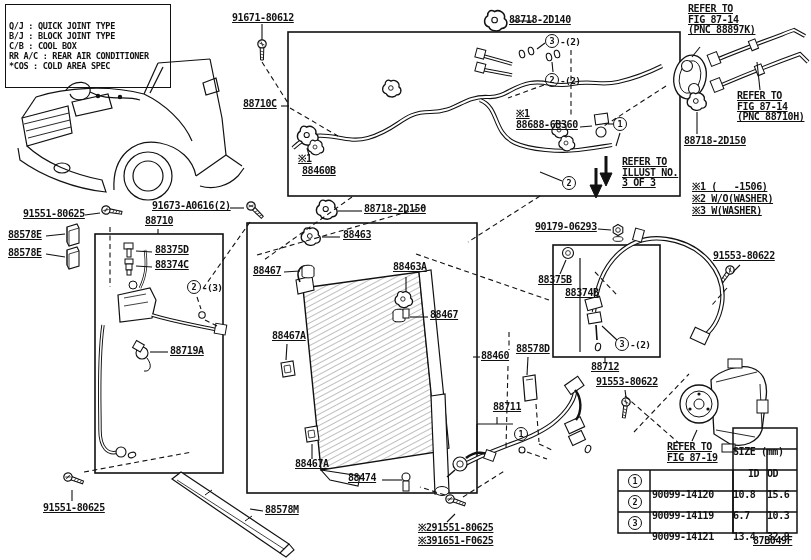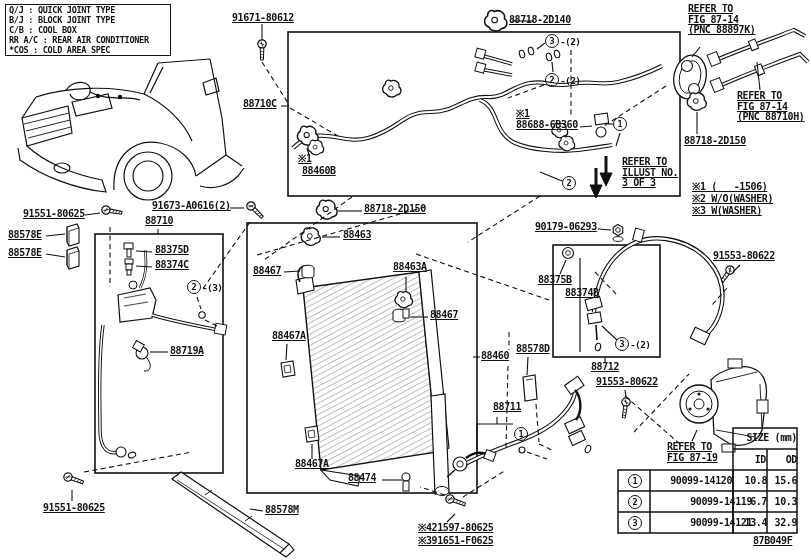--- a/index.html
+++ b/index.html
@@ -3,28 +3,28 @@
 <meta charset="utf-8">
 <style>
   html,body{margin:0;padding:0;background:#fff;}
   #page{position:relative;width:811px;height:560px;background:#fff;overflow:hidden;
         font-family:"DejaVu Sans Mono",monospace;}
   svg{position:absolute;left:0;top:0;}
   .lbl{position:absolute;font:bold 10px "DejaVu Sans Mono",monospace;letter-spacing:-0.4px;
        color:#111;white-space:pre;line-height:10px;text-decoration:underline;}
   .refer{white-space:pre-line;line-height:10.5px;}
   .legend{position:absolute;left:5px;top:4px;width:158px;height:50px;border:1.5px solid #111;
-          padding:0 3px;display:flex;flex-direction:column;justify-content:space-between;}
+          padding:16px 3px;display:flex;flex-direction:column;justify-content:space-between;}
   .legend div{font:bold 8.5px "DejaVu Sans Mono",monospace;letter-spacing:-0.3px;color:#111;white-space:pre;}
   .co{position:absolute;display:flex;align-items:center;gap:1px;}
   .co .c{width:12px;height:12px;border:1.4px solid #111;border-radius:50%;display:flex;
          align-items:center;justify-content:center;font:bold 8.5px "DejaVu Sans Mono",monospace;color:#111;}
   .co .q{font:bold 9.5px "DejaVu Sans Mono",monospace;letter-spacing:-0.6px;color:#111;}
   .tcell{position:absolute;font:bold 10px "DejaVu Sans Mono",monospace;letter-spacing:-0.4px;
-         color:#111;text-align:right;}
+         color:#111;text-align:left;margin-top:14px;}
   .tco{position:absolute;width:12px;height:12px;border:1.4px solid #111;border-radius:50%;
        display:flex;align-items:center;justify-content:center;
        font:bold 8.5px "DejaVu Sans Mono",monospace;color:#111;}
 </style>
 </head>
 <body>
 
 <div id="page">
 
 <svg width="811" height="560" viewBox="0 0 811 560">
@@ -394,21 +394,21 @@
 <div class="lbl" style="left:516px;top:344px">88578D</div>
 <div class="lbl" style="left:591px;top:362px">88712</div>
 <div class="lbl" style="left:596px;top:377px">91553-80622</div>
 <div class="lbl" style="left:493px;top:402px">88711</div>
 <div class="lbl" style="left:295px;top:459px">88467A</div>
 <div class="lbl" style="left:348px;top:473px">88474</div>
 <div class="lbl refer" style="left:667px;top:442px">REFER TO
 FIG 87-19</div>
 <div class="lbl" style="left:43px;top:503px">91551-80625</div>
 <div class="lbl" style="left:265px;top:505px">88578M</div>
-<div class="lbl" style="left:418px;top:523px">※421597-80625</div>
+<div class="lbl" style="left:418px;top:523px">※291551-80625</div>
 <div class="lbl" style="left:418px;top:536px">※391651-F0625</div>
 <div class="lbl" style="left:753px;top:536px">87B049F</div>
 
 <div class="co" style="left:545px;top:34px">
   <span class="c">3</span>
   <span class="q">-(2)</span>
 </div>
 <div class="co" style="left:545px;top:73px">
   <span class="c">2</span>
   <span class="q">-(2)</span>

